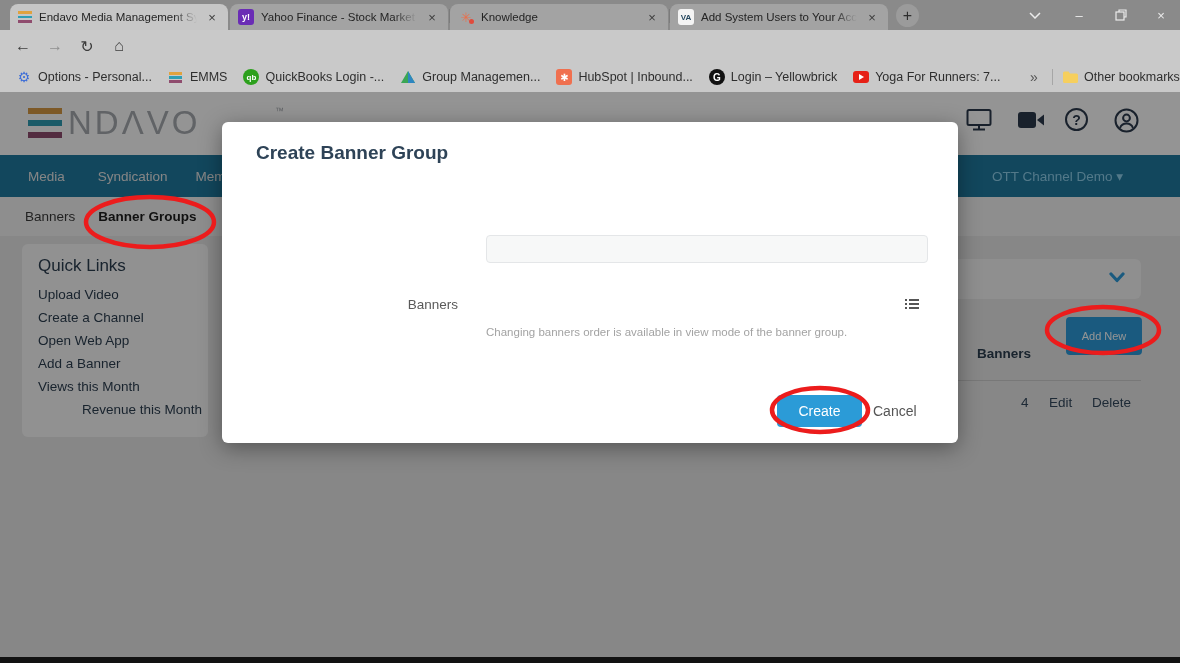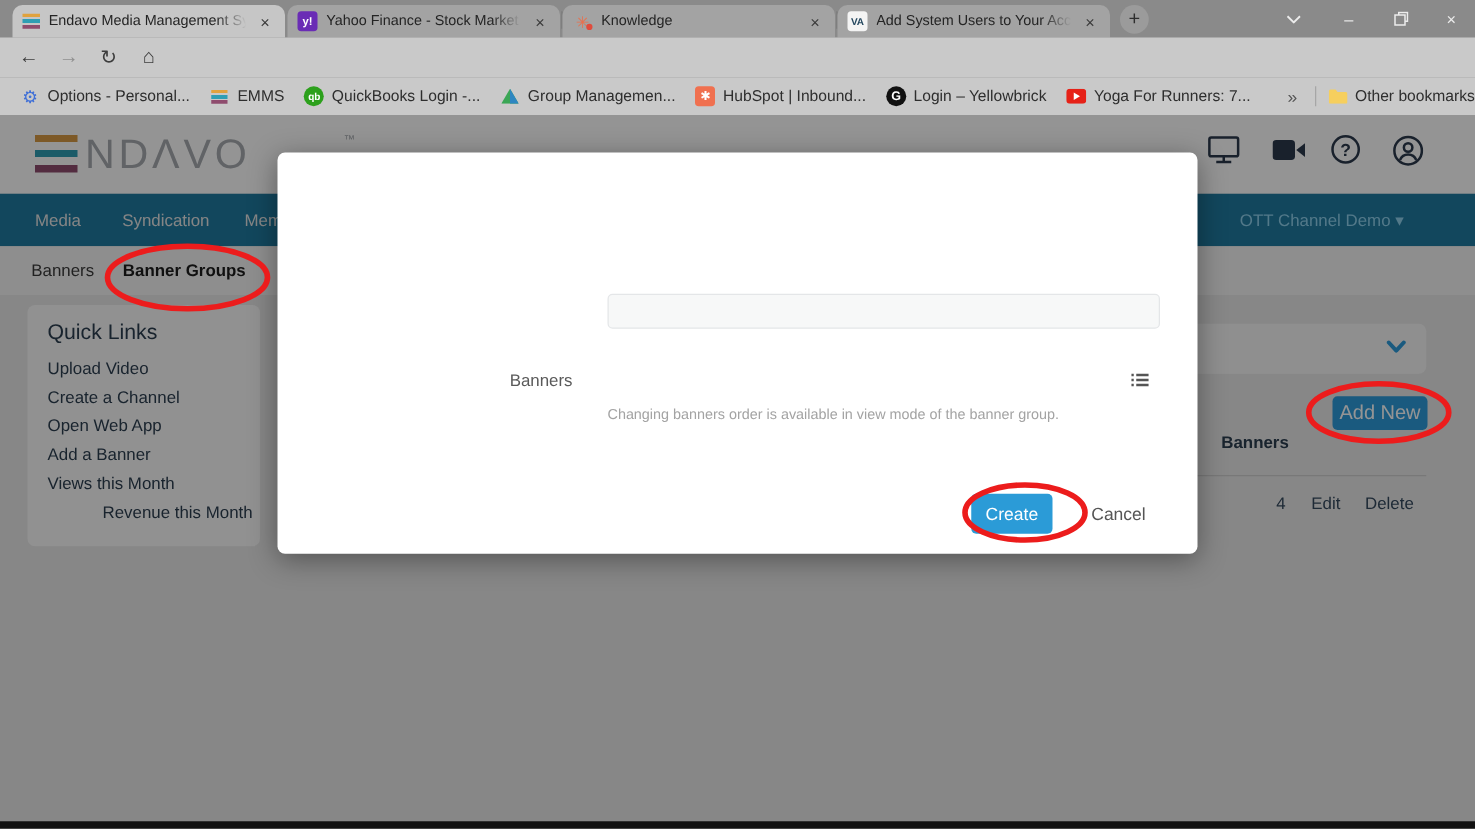--- a/index.html
+++ b/index.html
@@ -51,36 +51,36 @@
 
   #pg-subnav { position:absolute; left:0; top:105px; width:1180px; height:39px; background:#f5f5f5; display:flex; align-items:center; }
   .subnav-item { font-size:13.5px; color:#3a3a3a; margin-left:25px; }
   .subnav-item.sel { font-weight:bold; color:#1d1d1d; margin-left:23px; }
 
   #quick-card { position:absolute; left:22px; top:152px; width:186px; height:193px; background:#fafafa; border-radius:6px; }
   #quick-title { position:absolute; left:16px; top:12px; font-size:17px; color:#2c3e50; }
   .qlink { position:absolute; left:16px; font-size:13.5px; color:#2c3e50; }
 
   #collapse-panel { position:absolute; left:240px; top:167px; width:901px; height:40px; background:#f7f7f7; border-radius:6px; }
-  #add-new-btn { position:absolute; left:1066px; top:225px; width:76px; height:27px; background:#2d9cdb; color:#fff; font-size:16px; border:none; border-radius:4px; }
+  #add-new-btn { position:absolute; left:1066px; top:225px; width:76px; height:38px; background:#2d9cdb; color:#fff; font-size:11px; border:none; border-radius:4px; }
   #col-banners { position:absolute; left:977px; top:254px; font-size:13.5px; font-weight:bold; color:#2c3e50; }
   #tbl-divider { position:absolute; left:240px; top:288px; width:901px; height:1px; background:#cfcfcf; }
   .rowtxt { position:absolute; top:303px; font-size:13.5px; color:#34495e; }
 
   #overlay { position:absolute; left:0; top:0; width:1180px; height:565px; background:rgba(0,0,0,0.42); }
 
   
   #modal { position:absolute; left:222px; top:122px; width:736px; height:321px; background:#ffffff; border-radius:6px; box-shadow:0 5px 22px rgba(0,0,0,0.38); z-index:50; }
   #modal-title { position:absolute; left:34px; top:20px; font-size:19px; font-weight:600; color:#2e4357; }
   .mlabel { position:absolute; width:236px; text-align:right; font-size:13.5px; color:#5a5a5a; }
   .req { color:#e74c3c; }
   .minput { position:absolute; left:264px; width:442px; height:28px; background:#f7f8f8; border:1px solid #e4e6e8; border-radius:4px; font-size:13.5px; color:#333; padding:0 30px 0 10px; font-family:"Liberation Sans",sans-serif; }
   .minput::placeholder { color:#9aa0a6; }
   #helper { position:absolute; left:264px; top:204px; font-size:11.5px; color:#a3a3a3; }
-  #create-btn { position:absolute; left:555px; top:273px; width:65px; height:32px; background:#2b9bd7; color:#fff; border:none; border-radius:4px; font-size:14px; font-family:"Liberation Sans",sans-serif; }
+  #create-btn { position:absolute; left:555px; top:273px; width:85px; height:32px; background:#2b9bd7; color:#fff; border:none; border-radius:4px; font-size:14px; font-family:"Liberation Sans",sans-serif; }
   #cancel-btn { position:absolute; left:651px; top:281px; font-size:14px; color:#555; }
 
   #annotations { position:absolute; left:0; top:0; width:1180px; height:663px; z-index:60; pointer-events:none; }
   #bottombar { position:absolute; left:0; top:657px; width:1180px; height:6px; background:#121212; z-index:70; }
   svg { display:block; }
 </style>
 </head>
 <body>
 
 <div id="tabstrip">
@@ -322,20 +322,21 @@
   <div id="col-banners">Banners</div>
   <div id="tbl-divider"></div>
   <span class="rowtxt" style="left:1021px;">4</span>
   <a class="rowtxt" style="left:1049px;">Edit</a>
   <a class="rowtxt" style="left:1092px;">Delete</a>
 
   <div id="overlay"></div>
 </div>
 
 <div id="modal">
+  <div id="modal-title">Create Banner Group</div>
 
   <input class="minput" style="top: 113px;" type="text">
 
   <div class="mlabel" style="top:175px;">Banners</div>
   <span style="position:absolute;left:683px;top:176px;">
     <svg width="14" height="12" viewBox="0 0 14 12">
         <g fill="#555">
           <rect x="0" y="1" width="2" height="2"></rect>
           <rect x="0" y="5" width="2" height="2"></rect>
           <rect x="0" y="9" width="2" height="2"></rect>

